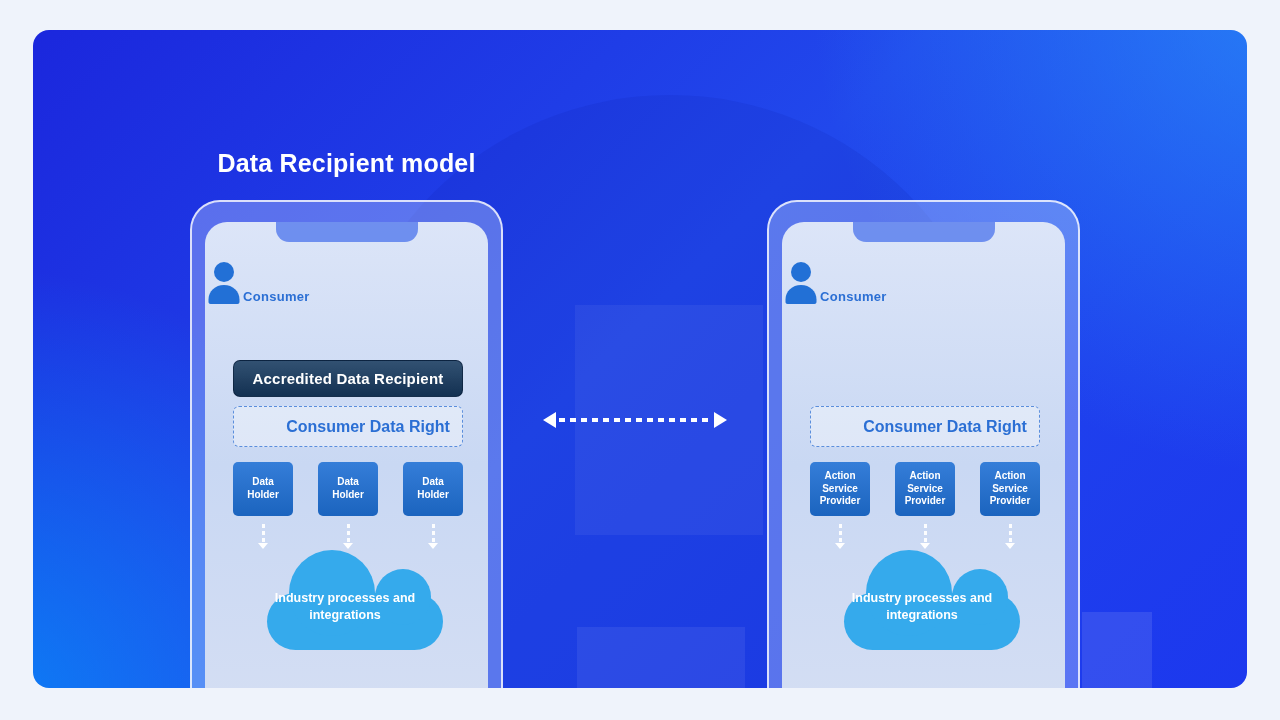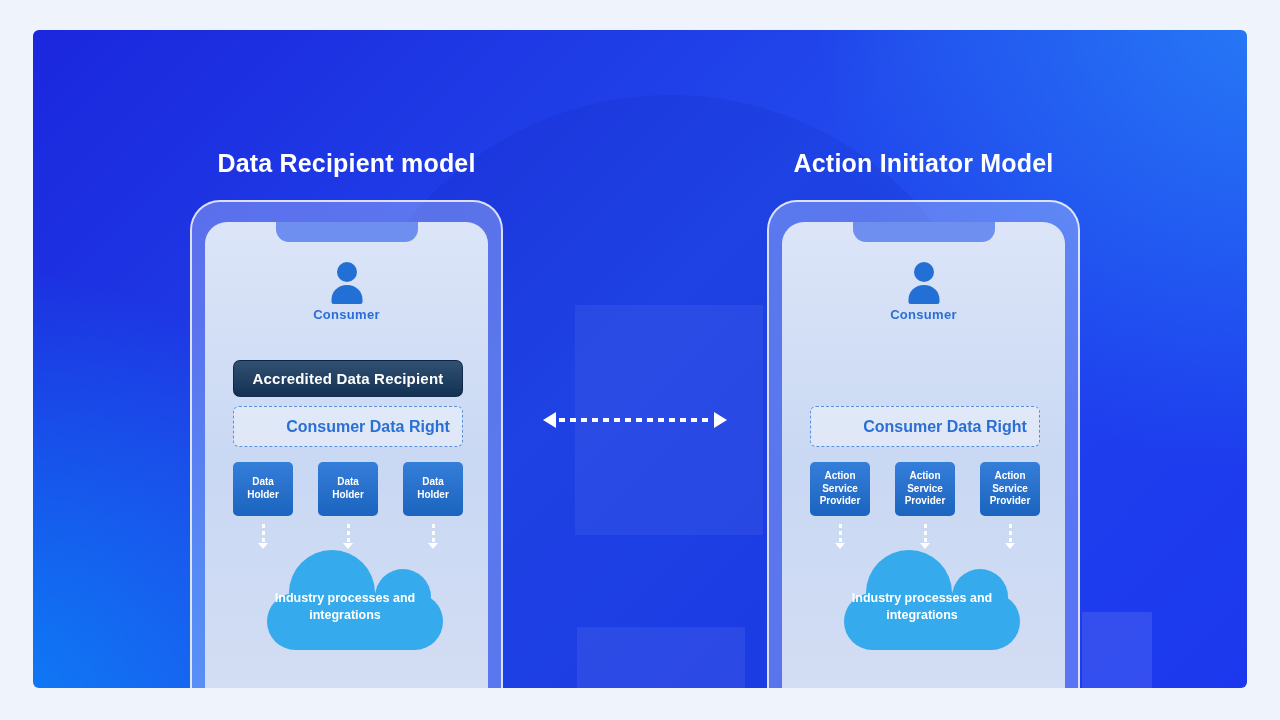--- a/index.html
+++ b/index.html
@@ -4,21 +4,21 @@
 <style>
   html,body{margin:0;padding:0;}
   body{
     width:1280px;height:720px;overflow:hidden;
     background:#EFF3FB;
     font-family:"Liberation Sans", sans-serif;
     position:relative;
   }
   .card{
     position:absolute;left:33px;top:30px;width:1214px;height:658px;
-    border-radius:6px;overflow:hidden;
+    border-radius:16px;overflow:hidden;
     background:
       radial-gradient(circle 720px at -4% 104%, rgba(0,170,255,0.60), rgba(0,170,255,0) 62%),
       radial-gradient(circle 780px at 104% -6%, rgba(45,175,255,0.55), rgba(45,175,255,0) 62%),
       linear-gradient(135deg,#1b27dd 0%, #2148ec 48%, #1c38ee 100%);
   }
   
   .ring{position:absolute;left:302px;top:65px;width:670px;height:670px;border-radius:50%;
         background:rgba(10,22,150,0.10);}
   .sq-center{position:absolute;left:542px;top:275px;width:188px;height:230px;background:rgba(255,255,255,0.055);}
   .sq-bottom{position:absolute;left:544px;top:597px;width:168px;height:61px;background:rgba(255,255,255,0.07);}
@@ -54,21 +54,21 @@
   .screen{
     position:absolute;left:13px;top:20px;right:13px;bottom:-4px;
     border-radius:22px 22px 0 0;
     background:linear-gradient(180deg,#DCE5F8 0%, #C9D8F3 45%, #D6DFF3 100%);
   }
   .notch{
     position:absolute;top:0;left:50%;transform:translateX(-50%);
     width:142px;height:20px;border-radius:0 0 13px 13px;
     background:rgba(104,138,238,0.95);
   }
-  .consumer-wrap{position:absolute;top:40px;left:0;width:100%;display:flex;flex-direction:column;align-items:center;}
+  .consumer-wrap{position:absolute;top:40px;left:0;width:100%;display:flex;flex-direction:row;align-items:flex-end;}
   .consumer-icon{color:var(--consumer-icon-blue,#2270D6);}
   .consumer-label{margin-top:3px;font-size:13px;font-weight:700;color:var(--cdr-text-blue,#2B6FD4);letter-spacing:0.3px;}
 
   .accredited{
     position:absolute;top:138px;left:28px;width:230px;height:37px;
     border-radius:7px;box-sizing:border-box;
     background:linear-gradient(180deg,rgba(255,255,255,0.12),rgba(0,0,0,0.14)),var(--accredited-navy,#16395F);
     border:1px solid rgba(8,28,55,0.65);
     display:flex;align-items:center;justify-content:center;
     color:#fff;font-size:15px;font-weight:700;letter-spacing:0.2px;
@@ -110,21 +110,20 @@
 </head>
 <body>
 
 <div class="card">
   <div class="ring"></div>
   <div class="sq-center"></div>
   <div class="sq-bottom"></div>
   <div class="sq-br"></div>
 
   <div class="title title-left">Data Recipient model</div>
-  <div class="title title-right">Action Initiator Model</div>
 
   <div class="mid-arrow">
     <span class="head-l"></span>
     <span class="shaft"></span>
     <span class="head-r"></span>
   </div>
 
   <div class="phone phone-left">
     <div class="screen">
       <div class="notch"></div>

